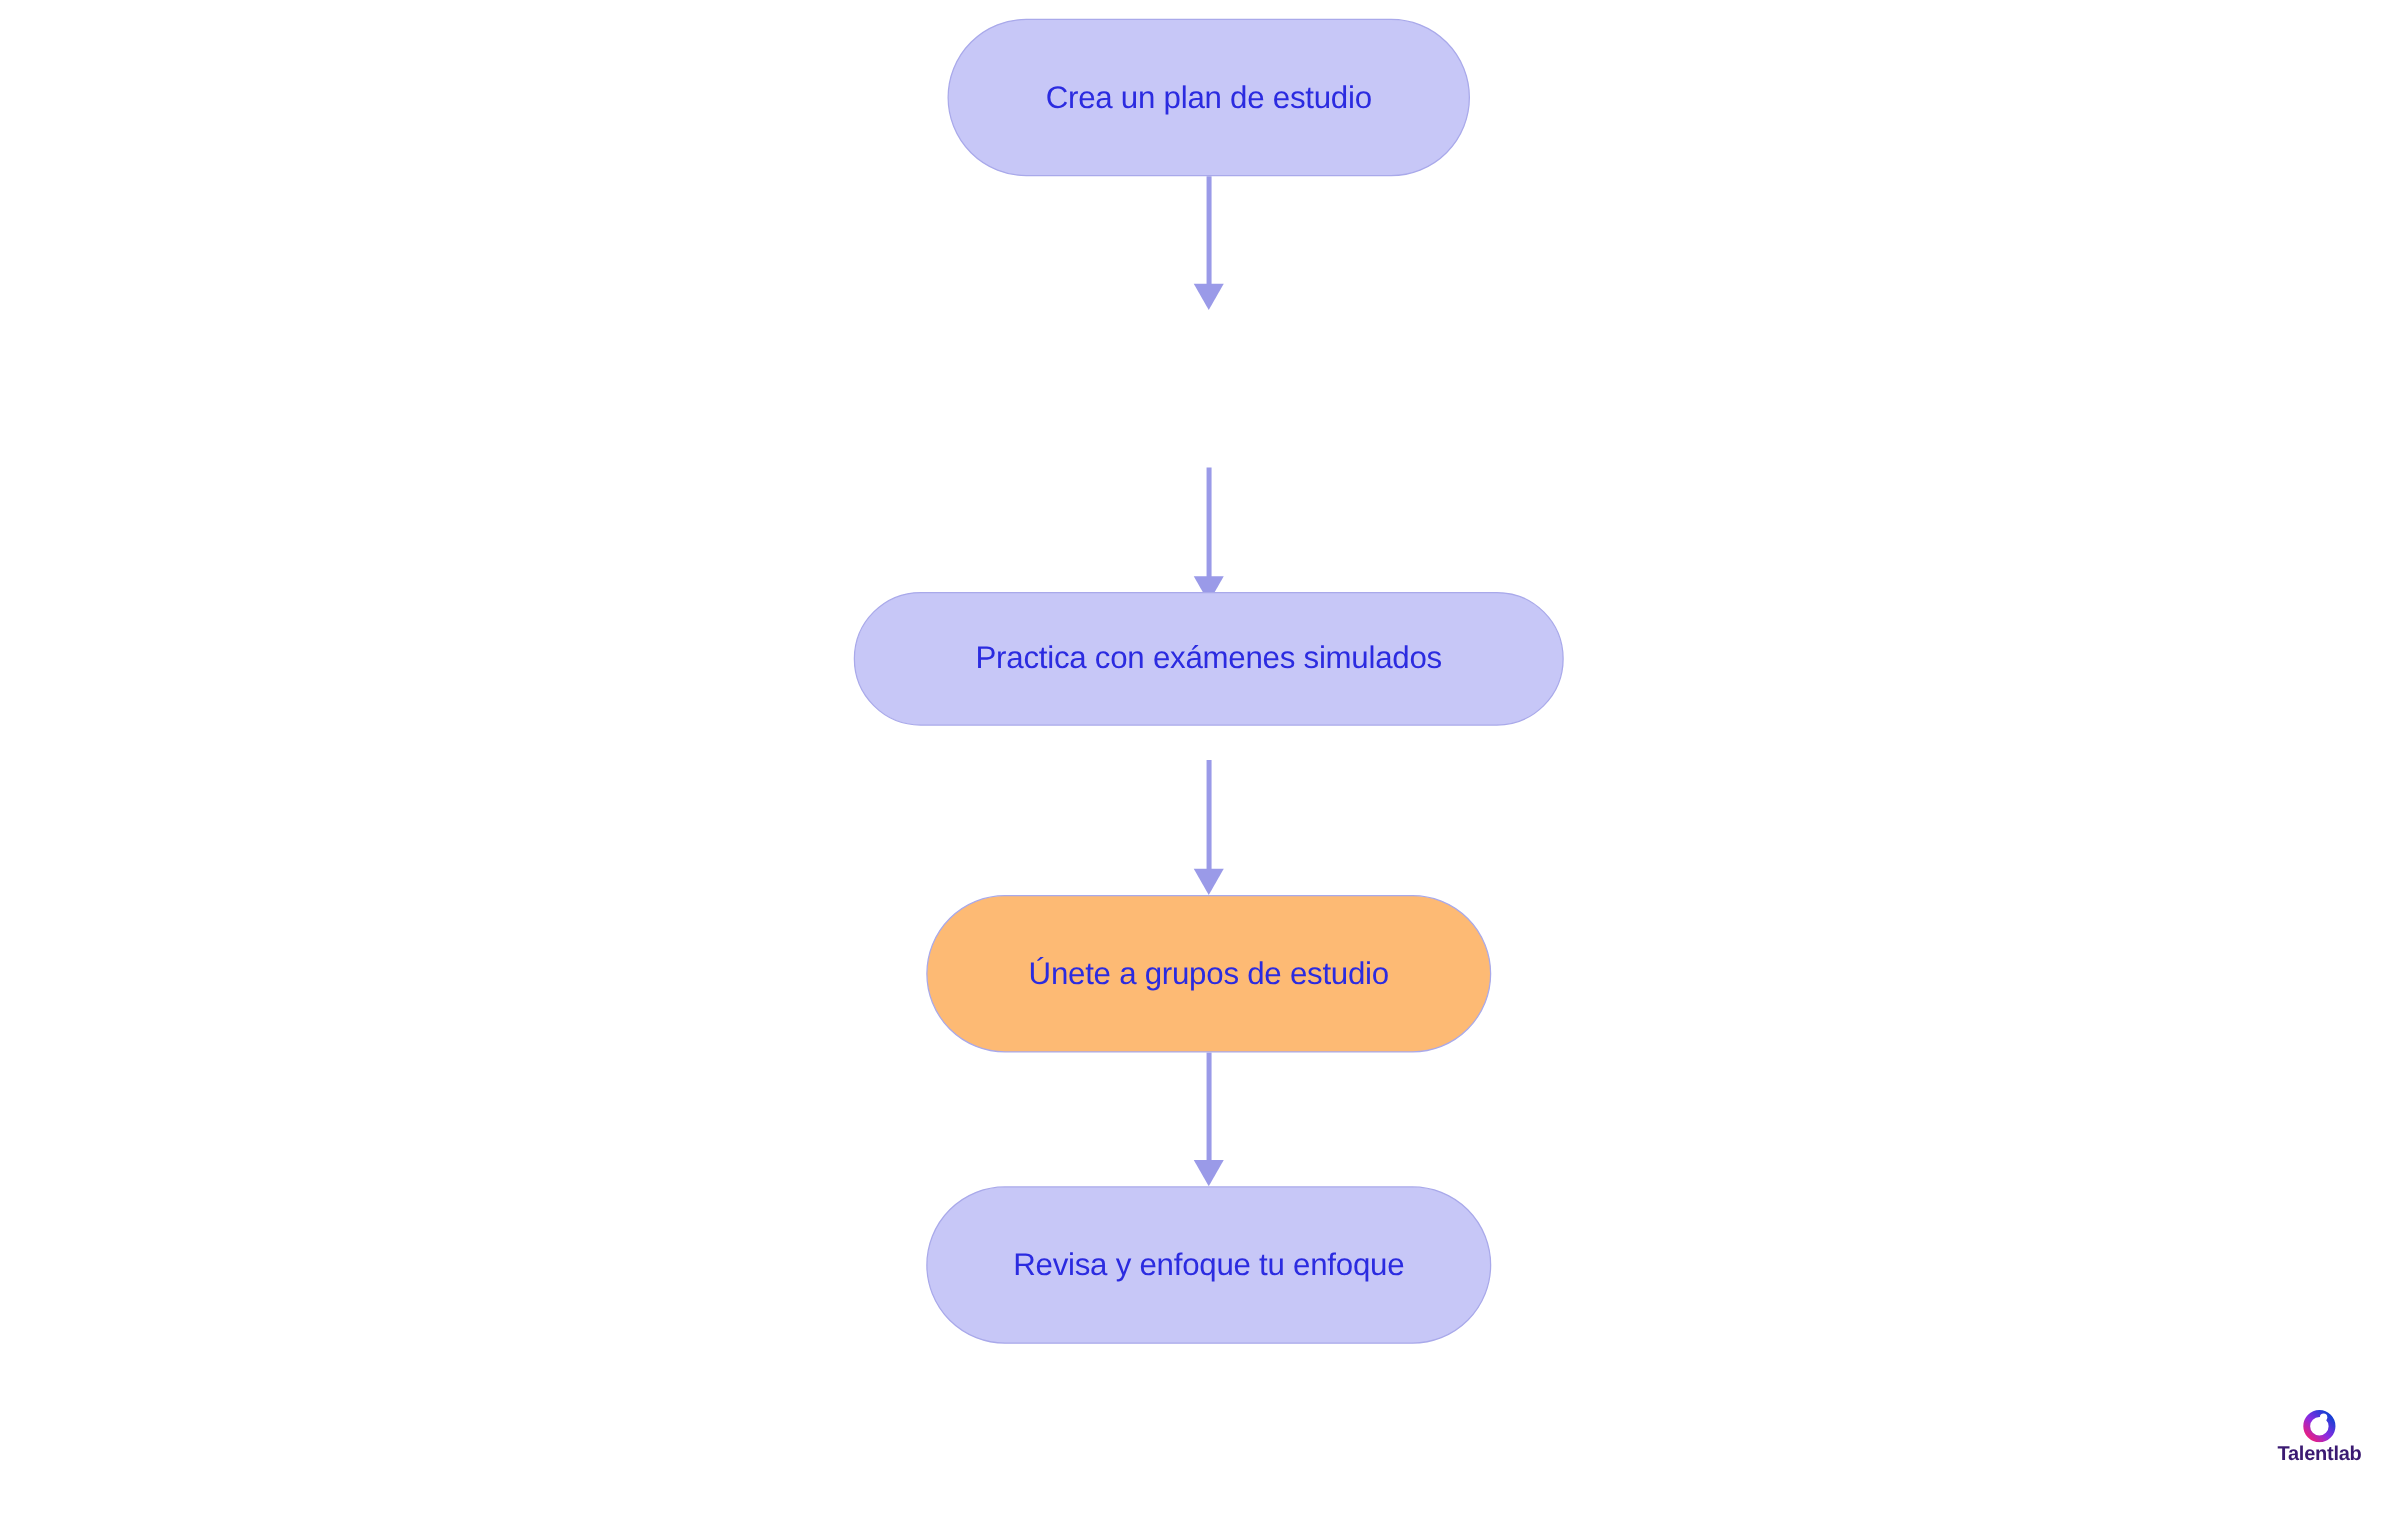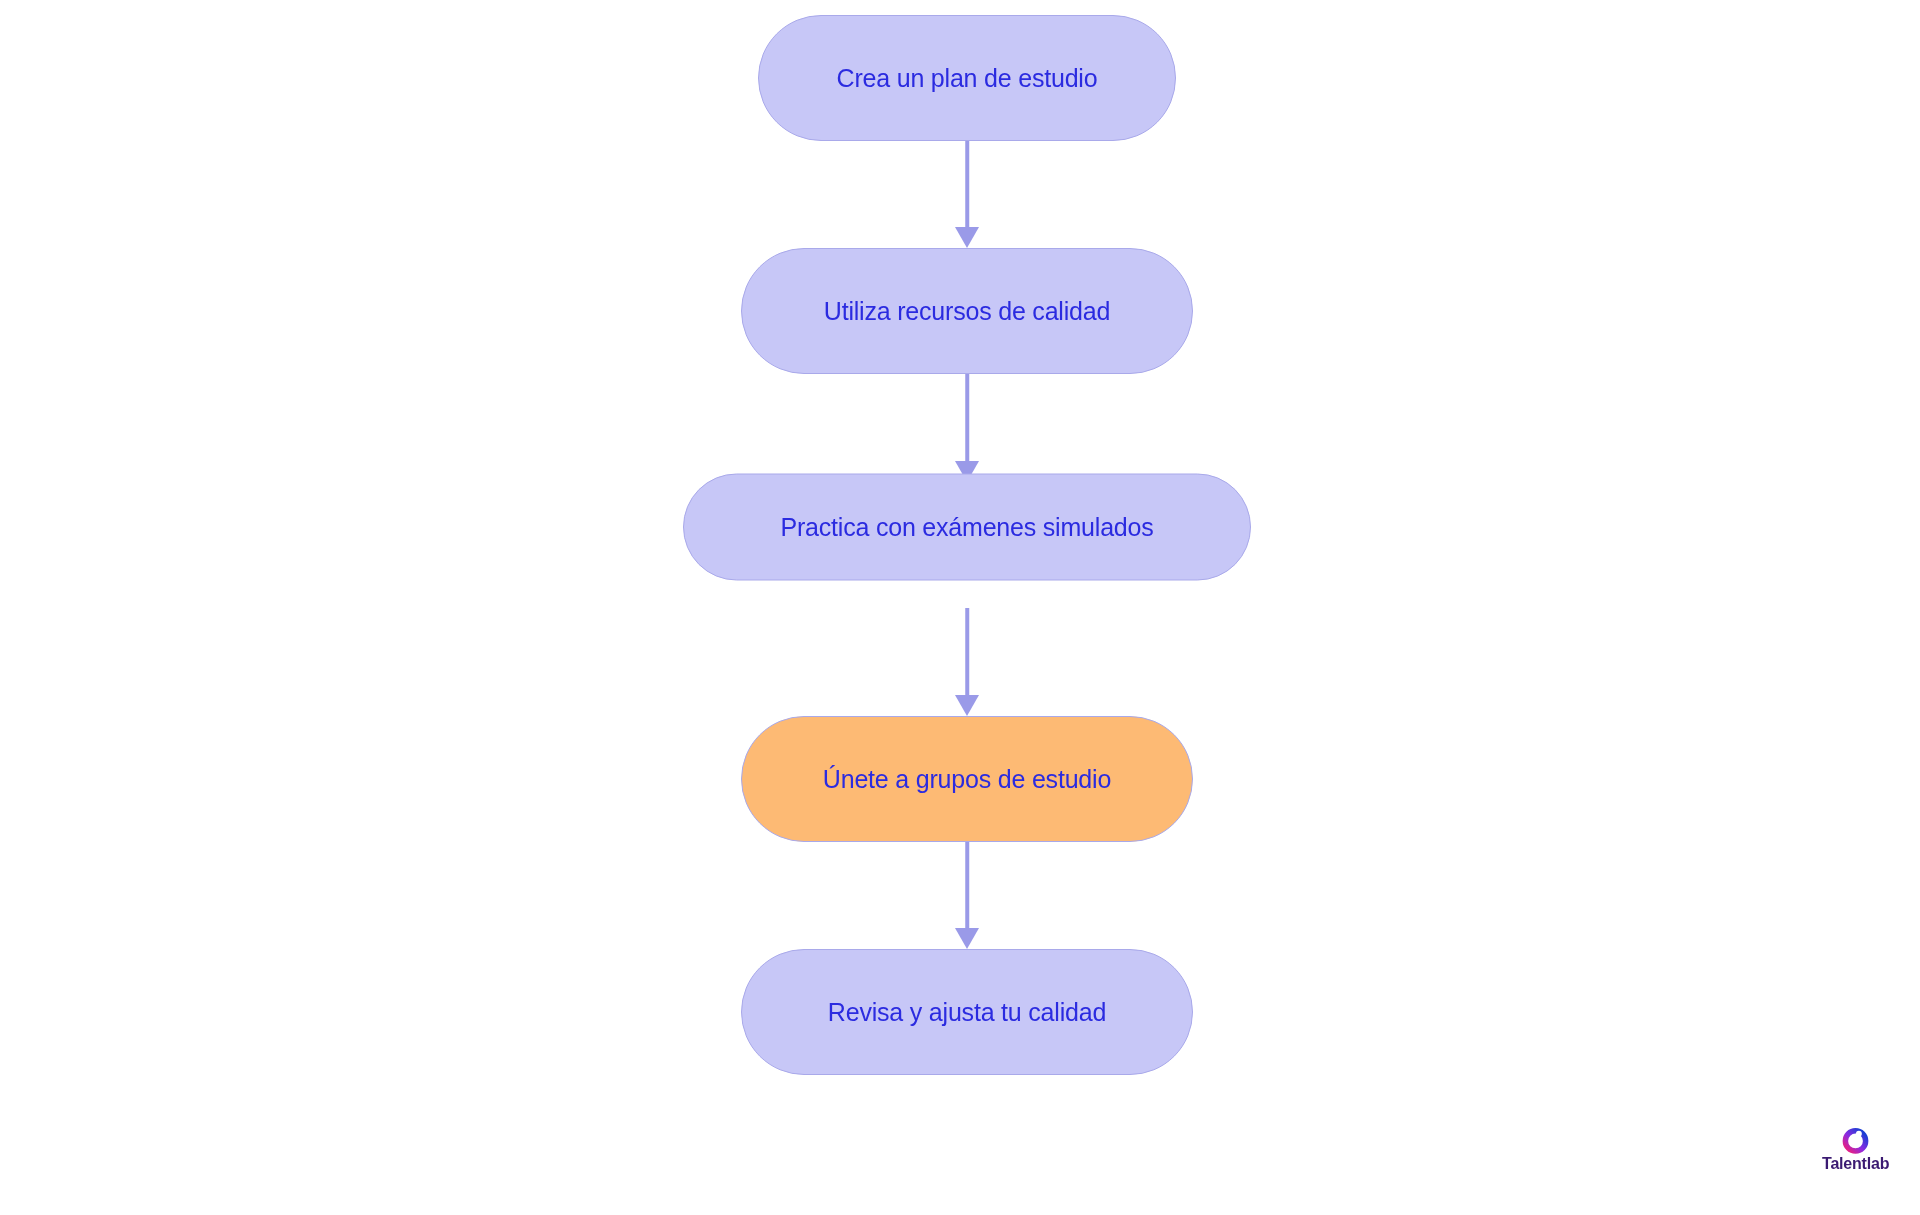--- a/index.html
+++ b/index.html
@@ -107,31 +107,28 @@
       <div class="connector-line" style="height: 88px; background: rgb(154, 154, 232);"></div>
       <div class="connector-head" style="border-top-color: rgb(154, 154, 232);"></div>
     </div>
     <div class="flow-connector" style="left: 967px; top: 842px; height: 107px;">
       <div class="connector-line" style="height: 87px; background: rgb(154, 154, 232);"></div>
       <div class="connector-head" style="border-top-color: rgb(154, 154, 232);"></div>
     </div>
     <div class="flow-node" style="left: 967px; top: 78px; width: 418px; height: 126px; background: rgb(199, 199, 247); border-color: rgb(169, 169, 234); color: rgb(43, 43, 224);">
       <span>Crea un plan de estudio</span>
     </div>
-    <div class="flow-node" style="left: 967px; top: 311px; width: 452px; height: 126px; background: rgb(199, 199, 247); border-color: rgb(169, 169, 234); color: rgb(43, 43, 224);">
-      <span>Utiliza recursos de calidad</span>
-    </div>
     <div class="flow-node" style="left: 967px; top: 527px; width: 568px; height: 107px; background: rgb(199, 199, 247); border-color: rgb(169, 169, 234); color: rgb(43, 43, 224);">
       <span>Practica con exámenes simulados</span>
     </div>
     <div class="flow-node" style="left: 967px; top: 779px; width: 452px; height: 126px; background: #fdba74; border-color: rgb(169, 169, 234); color: rgb(43, 43, 224);">
       <span>Únete a grupos de estudio</span>
     </div>
     <div class="flow-node" style="left: 967px; top: 1012px; width: 452px; height: 126px; background: rgb(199, 199, 247); border-color: rgb(169, 169, 234); color: rgb(43, 43, 224);">
-      <span>Revisa y ajusta tu calidad</span>
+      <span>Revisa y enfoque tu enfoque</span>
     </div>
   </div>
 
 <div id="brand-logo" style="left: 1822px; top: 1127px;">
   <span class="logo-mark-wrap">
     <svg class="logo-mark" viewBox="0 0 64 64" xmlns="http://www.w3.org/2000/svg">
       <defs>
         <linearGradient id="tl-grad" x1="10%" y1="90%" x2="88%" y2="8%">
           <stop offset="0%" stop-color="#e0218a"></stop>
           <stop offset="45%" stop-color="#8a2be2"></stop>

